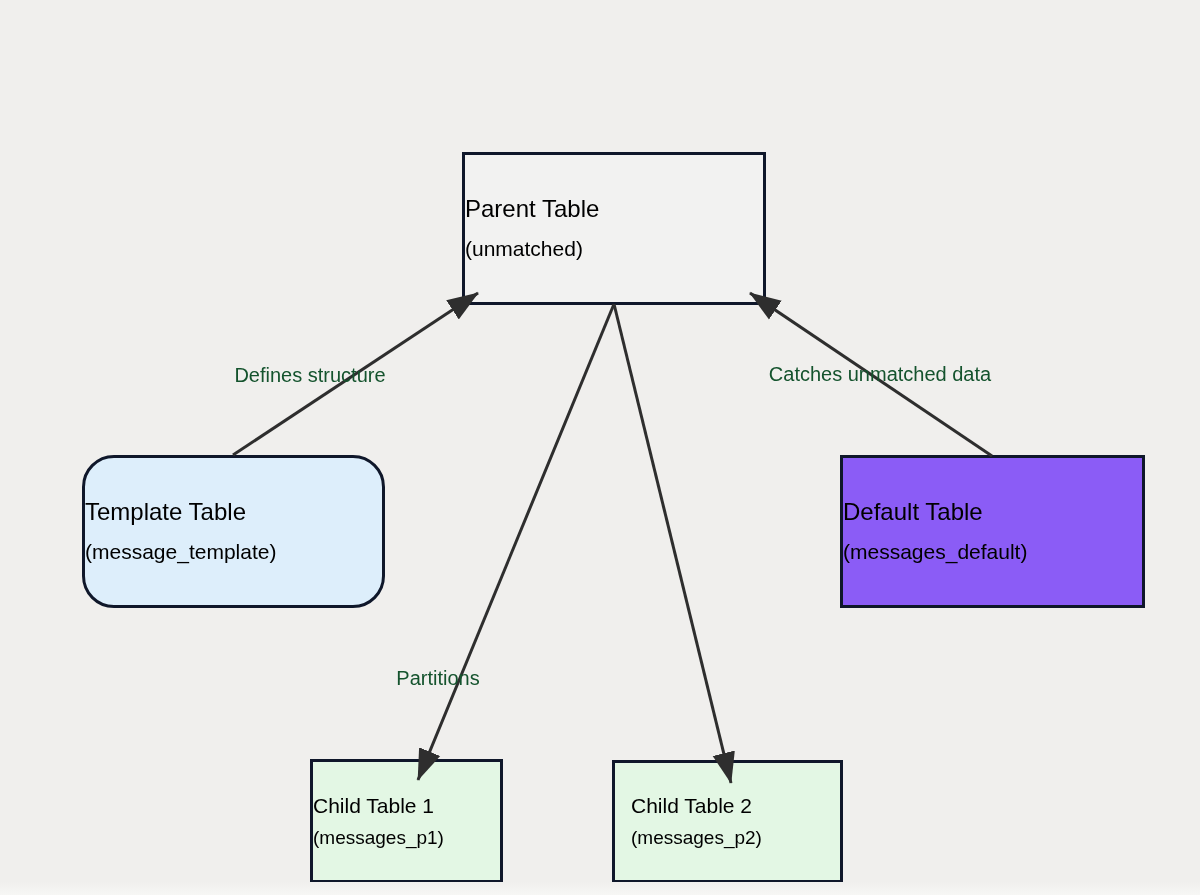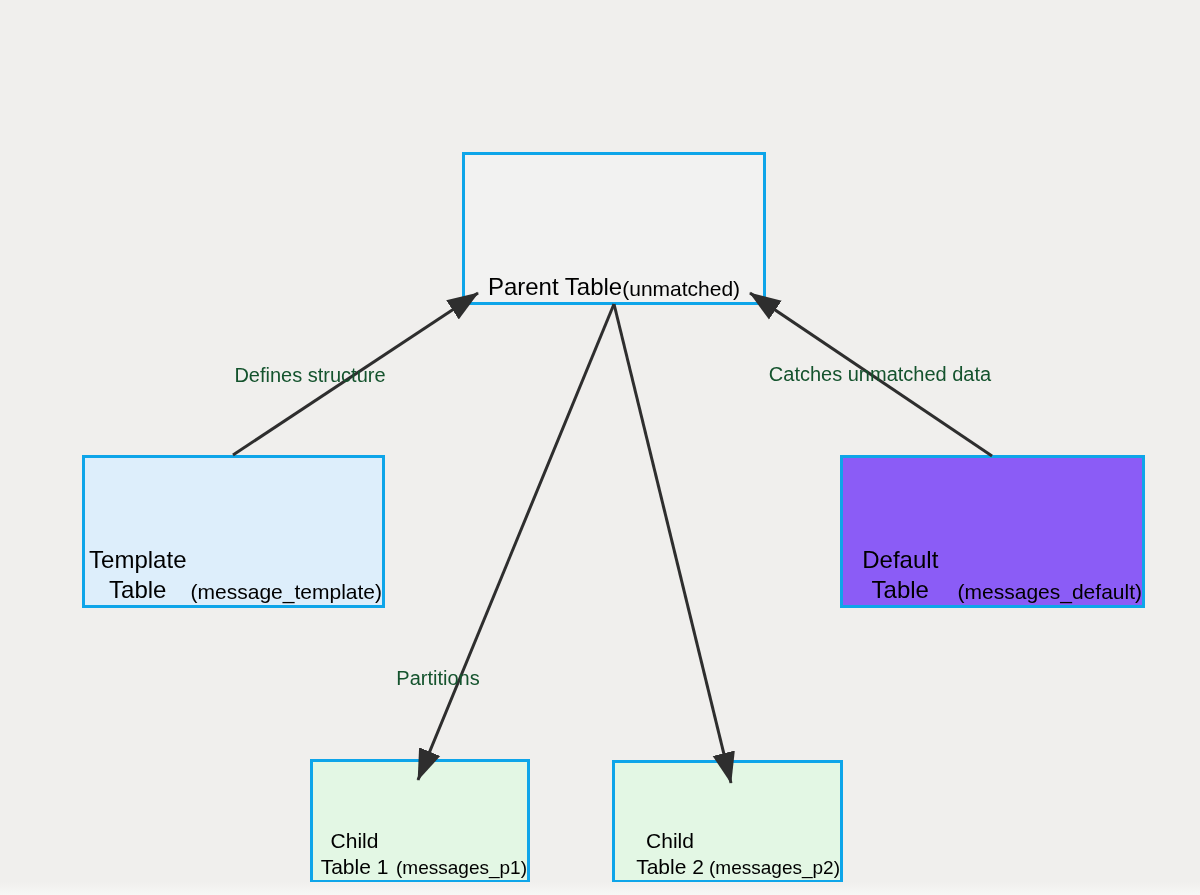--- a/index.html
+++ b/index.html
@@ -12,38 +12,38 @@
     position: relative;
     width: 1200px;
     height: 895px;
     background: #f0efed;
     overflow: hidden;
   }
   
   .node {
     position: absolute;
     box-sizing: border-box;
-    border: 3px solid #0ea5e9;
+    border: 3px solid #0f172a;
     display: flex;
-    flex-direction: row;
-    align-items: flex-end;
+    flex-direction: column;
+    align-items: flex-start;
     justify-content: center;
     text-align: center;
     color: #000;
     z-index: 1;
   }
   .node .title { font-size: 24px; line-height: 1.25; }
   .node .subtitle { font-size: 21px; line-height: 1.25; margin-top: 12px; }
   .node.small .title { font-size: 21px; }
   .node.small .subtitle { font-size: 19px; margin-top: 7px; }
 
   .node-parent   { left: 462px; top: 152px; width: 304px; height: 153px; background: #f2f2f1; }
-  .node-template { left: 82px;  top: 455px; width: 303px; height: 153px; background: #ddeefb; }
+  .node-template { left: 82px;  top: 455px; width: 303px; height: 153px; background: #ddeefb; border-radius: 32px; }
   .node-default  { left: 840px; top: 455px; width: 305px; height: 153px; background: #8b5cf6; }
-  .node-child1   { left: 310px; top: 759px; width: 220px; height: 124px; background: #e3f7e4; }
+  .node-child1   { left: 310px; top: 759px; width: 193px; height: 124px; background: #e3f7e4; }
   .node-child2   { left: 612px; top: 760px; width: 231px; height: 123px; background: #e3f7e4; padding-left: 16px; }
 
   
   svg.edges {
     position: absolute;
     left: 0; top: 0;
     width: 1200px;
     height: 895px;
     z-index: 2;
     pointer-events: none;

